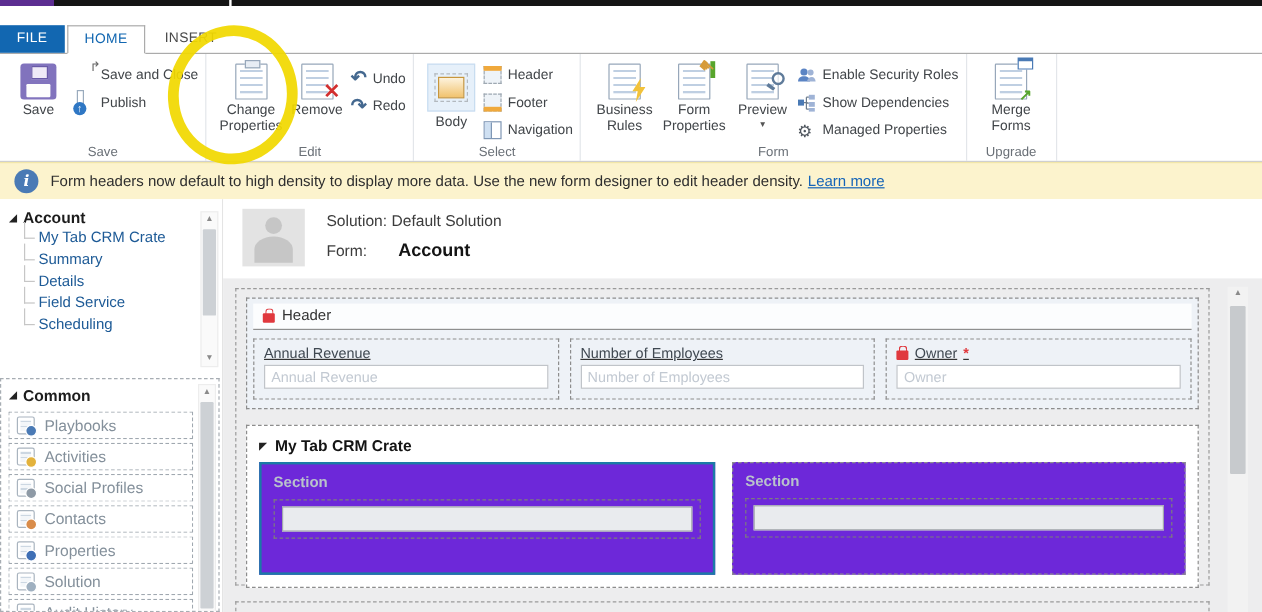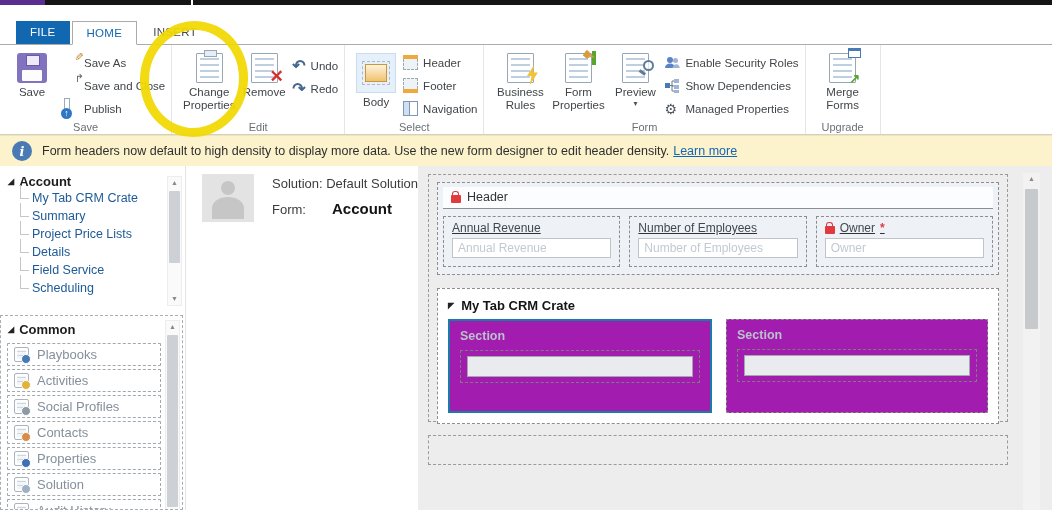--- a/index.html
+++ b/index.html
@@ -8,21 +8,21 @@
     width:1052px; height:510px; overflow:hidden; position:relative;
     font-family:"Liberation Sans", sans-serif; background:#fff; color:#333;
   }
 
   
   .topbar { height:5px; background:#151515; position:relative; }
   .topbar .purple { position:absolute; left:0; top:0; width:45px; height:5px; background:#5c2d91; }
   .topbar .sep { position:absolute; left:191px; top:0; width:2px; height:5px; background:#fff; }
 
   .tabrow { margin-top:16px; height:24px; display:flex; align-items:flex-end;
-            border-bottom:1px solid #ababab; padding-left:16px; position:relative; z-index:2; }
+            border-bottom:1px solid #ababab; padding-left:0; position:relative; z-index:2; }
   .tab { height:23px; line-height:23px; padding:0 14px; font-size:11.5px; letter-spacing:.3px; cursor:default; }
   .tab.file { background:#1267b1; color:#fff; }
   .tab.home { background:#fff; color:#1267b1; border:1px solid #ababab; border-bottom:1px solid #fff;
               height:24px; line-height:22px; margin:0 2px; position:relative; top:1px;text-align:right; }
   .tab.insert { color:#4a4a4a; }
 
   
   .ribbon { height:90px; background:#fff; border-bottom:1px solid #cfcfcf; display:flex; position:relative; }
   .rgroup { position:relative; display:flex; align-items:flex-start; gap:4px;
             padding:3px 6px 14px 5px; border-right:1px solid #e3e6ea; }
@@ -115,21 +115,21 @@
   .citem:nth-child(3) .micon::after { background:#e3b23c; }
   .citem:nth-child(4) .micon::after { background:#8e9aa6; }
   .citem:nth-child(5) .micon::after { background:#d98c4a; }
   .citem:nth-child(6) .micon::after { background:#3f6fb5; }
   .citem:nth-child(7) .micon::after { background:#9fb0c0; }
   .citem:nth-child(8) .micon::after { background:#59a74f; }
   .common .vscroll { right:2px; top:4px; bottom:-1px; }
   .common .thumb { top:14px; bottom:2px; }
 
   
-  .canvas-col { flex:1; display:flex; min-width:0; }
+  .canvas-col { flex:1; display:flex; flex-direction:column; min-width:0; }
   .solution-strip { height:66px; background:#fff; display:flex; gap:18px; padding:8px 0 0 16px; }
   .avatar { width:52px; height:48px; background:#e3e3e3; position:relative; flex:none; overflow:hidden; }
   .avatar::before { content:''; position:absolute; top:7px; left:19px; width:14px; height:14px; border-radius:50%; background:#c6c6c6; }
   .avatar::after { content:''; position:absolute; top:23px; left:10px; width:32px; height:22px; border-radius:50% 50% 0 0; background:#c6c6c6; }
   .sol-texts { padding-top:2px; }
   .sol-line { font-size:13px; color:#3c3c3c; margin-bottom:9px; }
   .form-line { font-size:13px; color:#3c3c3c; display:flex; gap:26px; align-items:baseline; }
   .form-name { font-size:15px; font-weight:bold; color:#141414; }
 
   .canvas { flex:1; background:#ededee; position:relative; padding:8px 44px 0 10px; overflow:hidden; }
@@ -146,21 +146,21 @@
   .flabel { font-size:12px; color:#3f4851; margin-bottom:3px; display:flex; align-items:center; gap:5px; }
   .req { color:#e0393e; font-size:12px; font-weight:bold; }
   .fcell input { width:100%; height:20px; border:1px solid #c0c4c9; background:#fff; font-size:12px;
                  font-family:"Liberation Sans",sans-serif; padding:0 5px; color:#333; }
   .fcell input::placeholder { color:#c2c9d2; opacity:1; }
 
   .tab-box { margin-top:13px; border:1px dashed #8d8d8d; background:#fff; padding:6px 10px 10px; }
   .tab-title { display:flex; align-items:center; gap:7px; font-size:13px; font-weight:bold; color:#141414; padding:3px 0 6px; }
   .tri2 { font-size:8px; color:#222; line-height:8px; }
   .sections-row { display:flex; gap:14px; }
-  .section { flex:1; background:#a21caf; padding:8px 10px; min-width:0; height:94px; }
+  .section { flex:1; background:#6d28d9; padding:8px 10px; min-width:0; height:94px; }
   .section.selected { border:2px solid #1b7aa6; }
   .section.normal { border:1px dashed #8d8d8d; }
   .sec-label { font-size:12.5px; font-weight:bold; color:#b9c2cb; }
   .sec-inner { border:1px dashed #7d7d7d; margin-top:7px; padding:5px 6px; }
   .sec-field { height:21px; background:#e9ebee; border:1px solid #a3a8ad; }
 
   .next-hint { margin-top:13px; border:1px dashed #9a9a9a; height:30px; }
 
   .canvas .vscroll { right:12px; top:7px; bottom:0; width:17px; background:#f2f2f2; border:none; }
   .canvas .thumb { top:16px; height:140px; left:2px; right:2px; background:#c7cacd; }
@@ -180,24 +180,20 @@
 </div>
 
 <div class="ribbon">
 
   <div class="rgroup">
     <div class="bigbtn">
       <span class="floppy32"></span>
       <span class="lbl">Save</span>
     </div>
     <div class="smcol">
-      <div class="smbtn">
-        <span class="ic16 badge-pencil"><span class="floppy16"></span></span>
-        <span>Save As</span>
-      </div>
       <div class="smbtn">
         <span class="ic16 badge-arrow"><span class="floppy16" style="background:#8b93b8"></span></span>
         <span>Save and Close</span>
       </div>
       <div class="smbtn">
         <span class="ic16"><span class="docsm badge-up"></span></span>
         <span>Publish</span>
       </div>
     </div>
     <div class="glabel">Save</div>
@@ -328,21 +324,20 @@
 
   <div class="sidebar">
 
     <div class="tree">
       <div class="tree-title">
         <span class="tri">◢</span>
         <span>Account</span>
       </div>
       <div class="tree-item">My Tab CRM Crate</div>
       <div class="tree-item">Summary</div>
-      <div class="tree-item">Project Price Lists</div>
       <div class="tree-item">Details</div>
       <div class="tree-item">Field Service</div>
       <div class="tree-item">Scheduling</div>
       <div class="vscroll">
         <div class="up">▲</div>
         <div class="thumb"></div>
         <div class="dn">▼</div>
       </div>
     </div>
 

